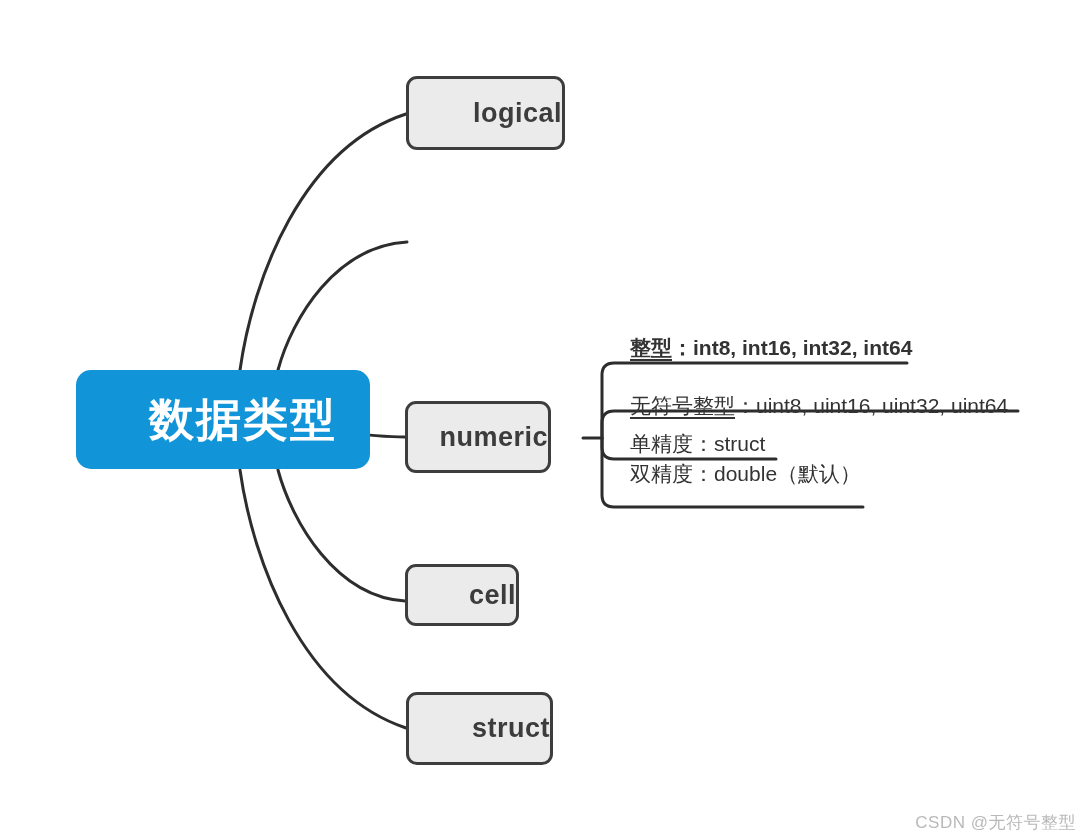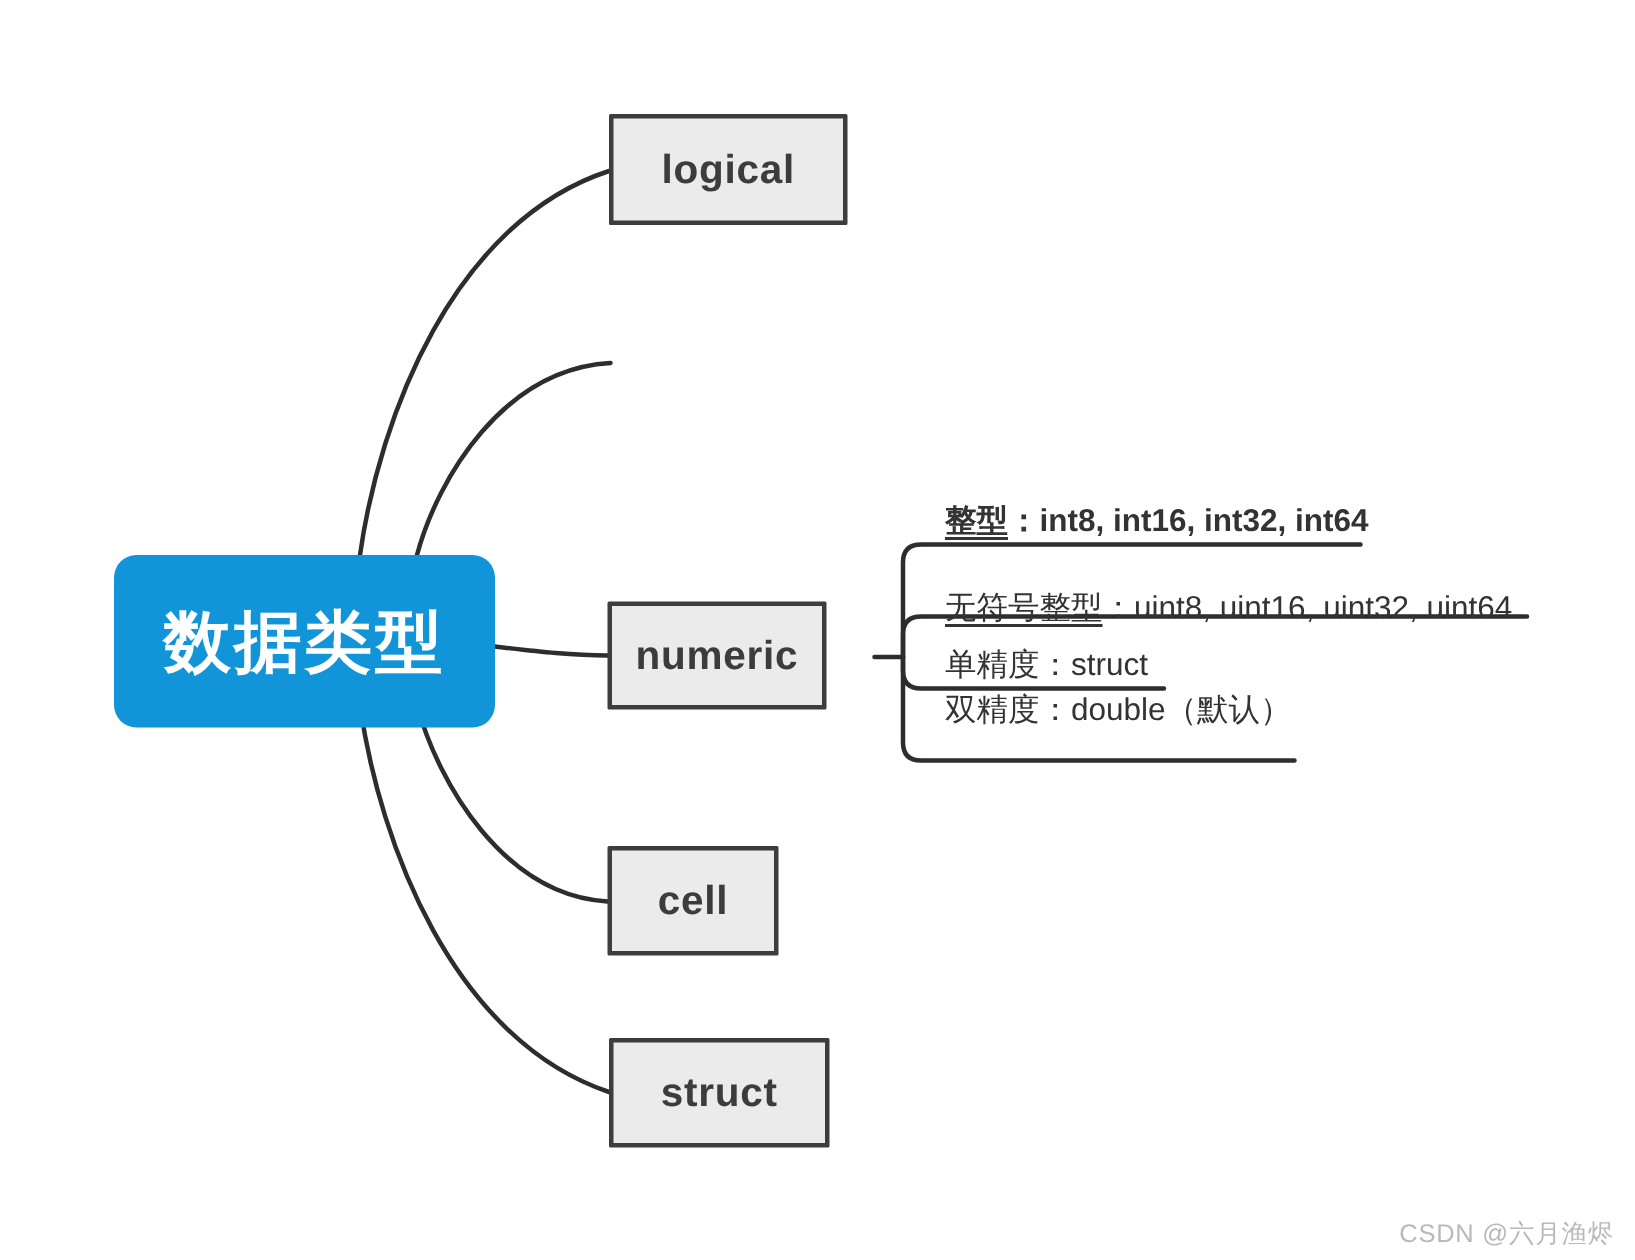--- a/index.html
+++ b/index.html
@@ -21,50 +21,51 @@
     top: 0;
     width: 1090px;
     height: 840px;
     pointer-events: none;
   }
   .node {
     position: absolute;
     box-sizing: border-box;
     background: #ebebeb;
     border: 3px solid #3d3d3d;
-    border-radius: 1px;
+    border-radius: 11px;
     display: flex;
     align-items: center;
-    justify-content: center;
+    justify-content: flex-end;
     color: #3c3c3c;
     font-size: 27px;
     font-weight: 600;
     letter-spacing: 0.5px;
     cursor: default;
   }
   .root-node {
     position: absolute;
     left: 76px;
     top: 370px;
     width: 254px;
-    height: 115px;
+    height: 99px;
     background: #1294d8;
     border-radius: 15px;
     display: flex;
     align-items: center;
     justify-content: center;
     color: #ffffff;
     font-size: 45px;
     font-weight: 700;
     letter-spacing: 2px;
+    padding-left: 40px;
   }
   .node-logical { left: 406px; top: 76px;  width: 159px; height: 74px; }
   .node-char    { left: 407px; top: 205px; width: 124px; height: 72px; }
   .node-numeric { left: 405px; top: 401px; width: 146px; height: 72px; }
-  .node-cell    { left: 405px; top: 564px; width: 114px; height: 73px; }
+  .node-cell    { left: 405px; top: 564px; width: 114px; height: 62px; }
   .node-struct  { left: 406px; top: 692px; width: 147px; height: 73px; }
 
   .subtopic {
     position: absolute;
     left: 630px;
     height: 27px;
     line-height: 27px;
     font-size: 21px;
     color: #333333;
     white-space: nowrap;
@@ -149,15 +150,15 @@
   </div>
 
   <div class="subtopic sub-3">
     <span>单精度</span><span>：struct</span>
   </div>
 
   <div class="subtopic sub-4">
     <span>双精度</span><span>：double（默认）</span>
   </div>
 
-  <div class="watermark">CSDN @六月渔烬</div>
+  <div class="watermark">CSDN @无符号整型</div>
 
 </div>
 
 </body></html>

